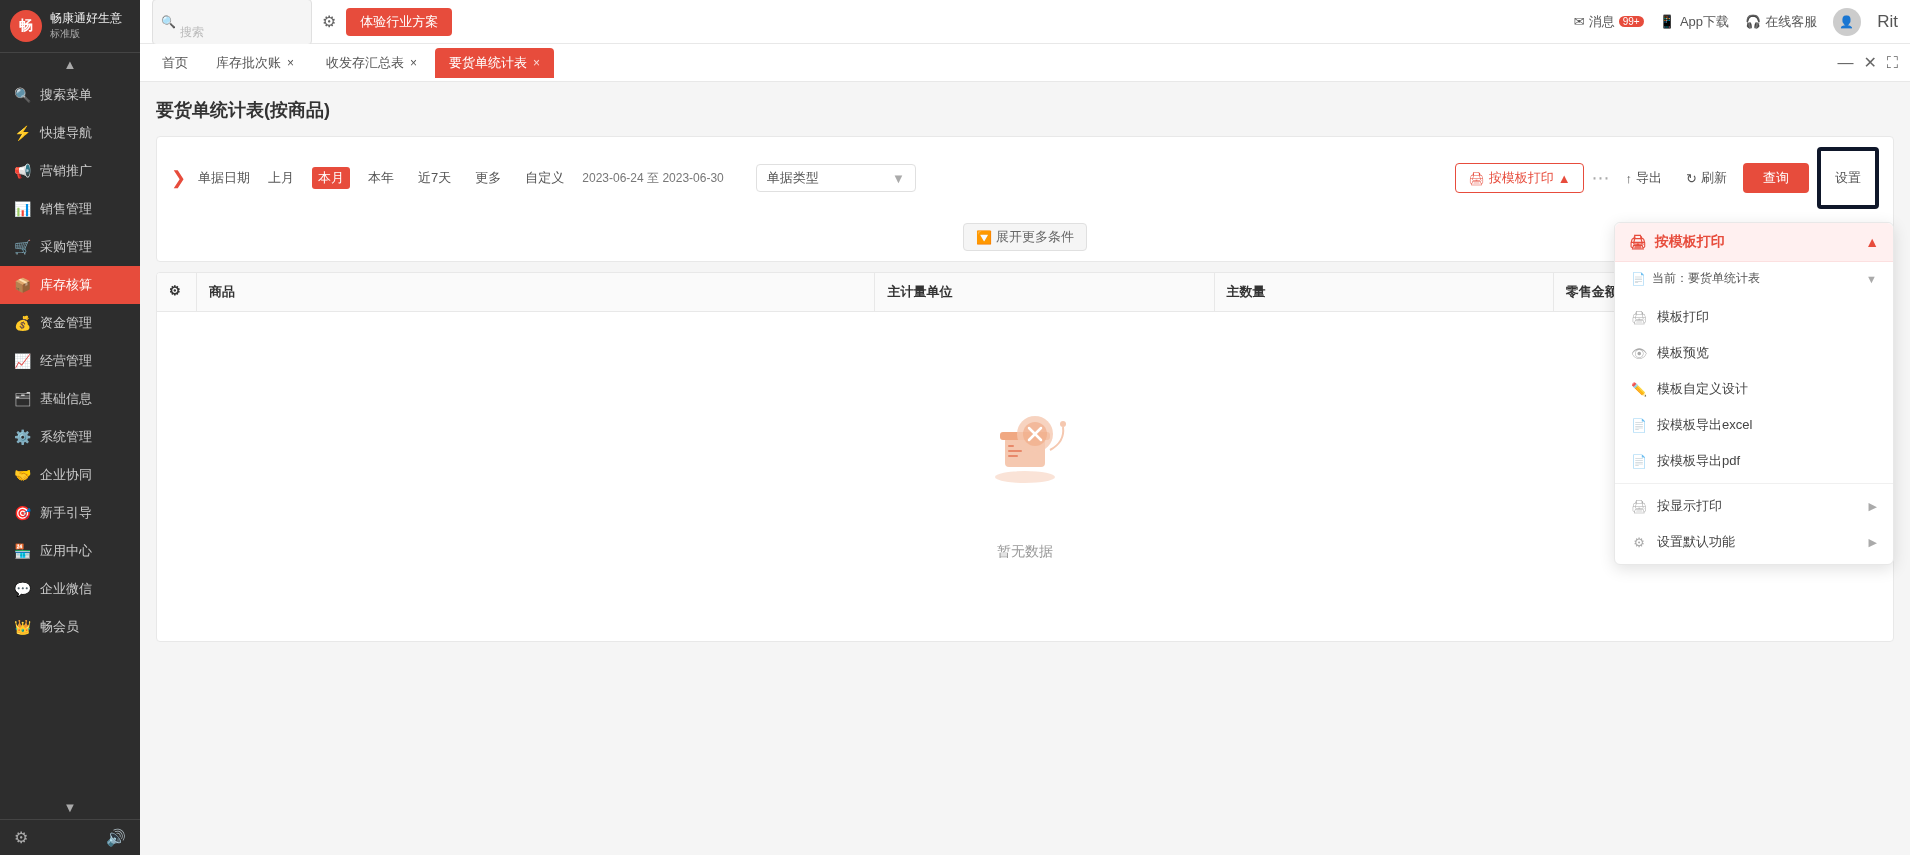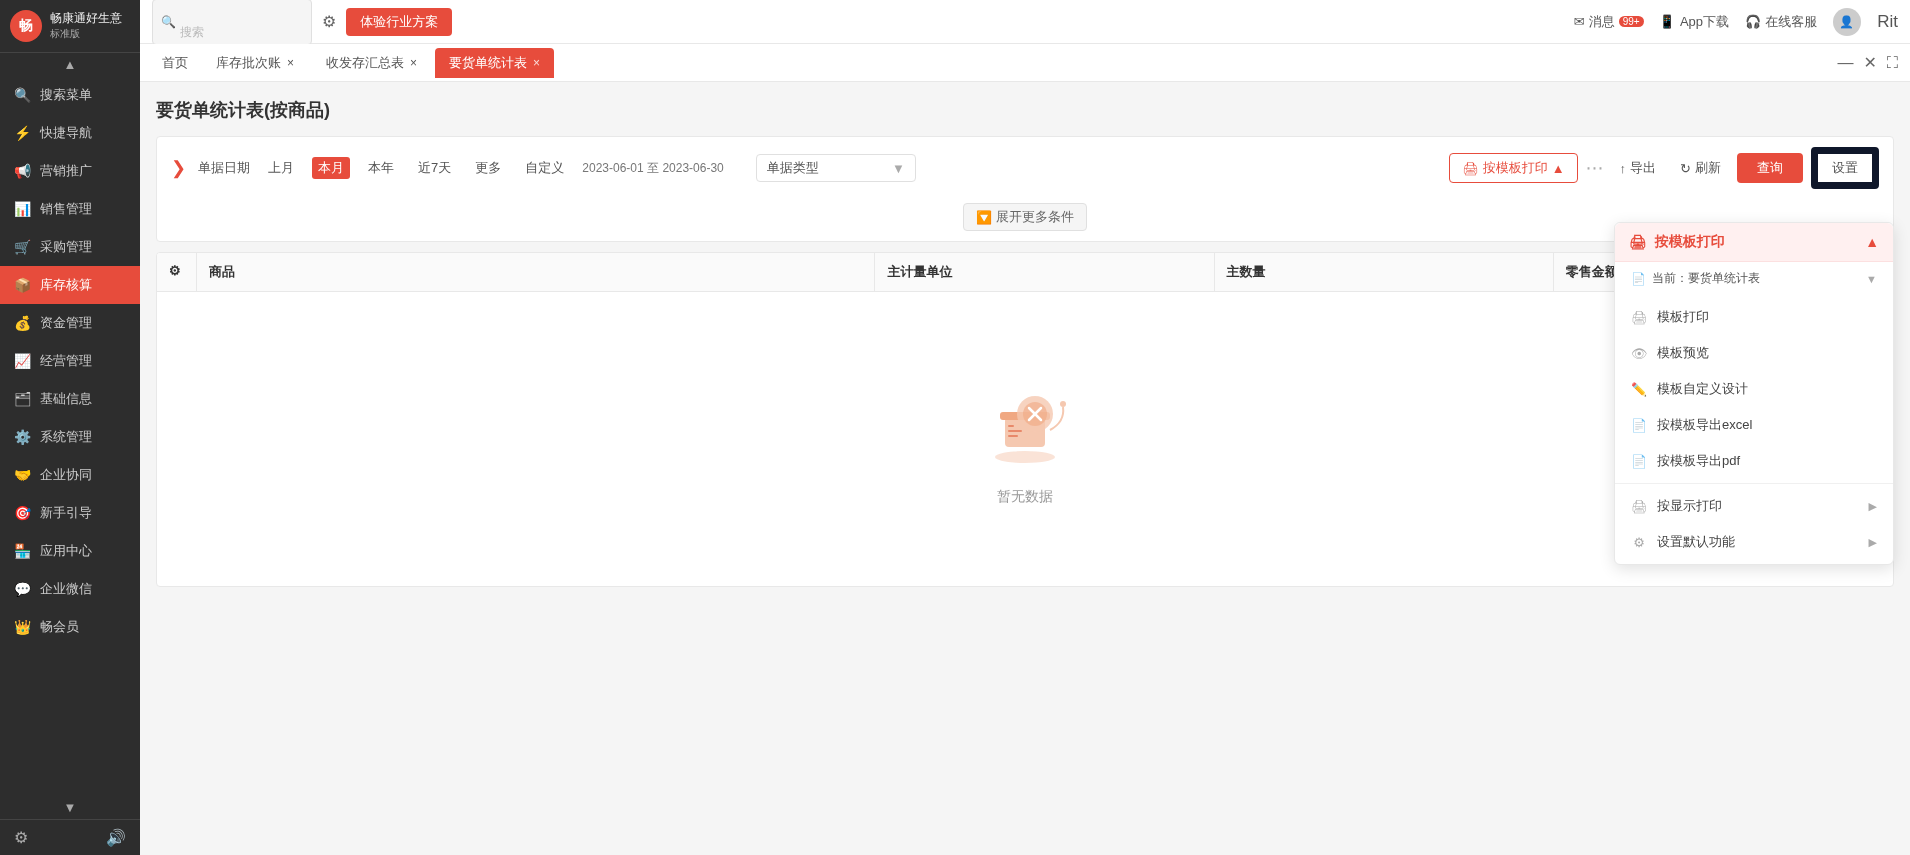--- a/index.html
+++ b/index.html
@@ -153,22 +153,22 @@
       min-width: 160px;
     }
     .filter-select-text { color: #555; flex: 1; }
     .filter-select-arrow { color: #aaa; }
 
     .query-btn {
       background: #e74c3c; color: white; border: none; border-radius: 4px;
       padding: 6px 20px; font-size: 13px; cursor: pointer;
     }
     .settings-btn {
-      background: none; border: 7px solid #0f172a; border-radius: 4px;
-      padding: 5px 14px; font-size: 13px; cursor: pointer; color: #555;
+      background: none; border: 4px solid #0f172a; border-radius: 4px;
+      padding: 18px 14px; font-size: 13px; cursor: pointer; color: #555;
     }
     .toolbar-btn {
       display: flex; align-items: center; gap: 4px;
       background: none; border: none; cursor: pointer; color: #555; font-size: 13px;
       padding: 4px 8px; border-radius: 3px;
     }
 
     
     .data-table {
       background: #fff; border: 1px solid #e8e8e8; border-radius: 4px;
@@ -182,21 +182,21 @@
     }
     .th {
       padding: 10px 12px; font-weight: 600; color: #333; font-size: 13px;
       border-right: 1px solid #e8e8e8;
     }
     .th:last-child { border-right: none; }
 
     
     .empty-state {
       display: flex; flex-direction: column; align-items: center;
-      justify-content: center; padding: 80px 20px;
+      justify-content: center; padding: 80px 20px; gap: 35px;
     }
     .empty-icon {
       width: 100px; height: 100px;
       margin-bottom: 16px;
     }
     .empty-text { color: #999; font-size: 14px; }
 
     
     .dropdown-menu {
       position: absolute;
@@ -390,21 +390,21 @@
         <span style="color:#e74c3c; font-size:18px; cursor:pointer;">❯</span>
 
         <span class="filter-label">单据日期</span>
 
         <button class="date-btn">上月</button>
         <button class="date-btn active">本月</button>
         <button class="date-btn">本年</button>
         <button class="date-btn">近7天</button>
         <button class="date-btn">更多</button>
         <button class="date-btn">自定义</button>
-        <span class="date-range">2023-06-01 至 2023-06-30</span>
+        <span class="date-range">2023-06-24 至 2023-06-30</span>
 
         <div class="filter-select" style="margin-left: 20px;">
           <span class="filter-select-text">单据类型</span>
           <span class="filter-select-arrow">▼</span>
         </div>
 
         <div style="margin-left:auto; display:flex; gap:8px; align-items:center;">
 
           <button class="toolbar-btn" style="color:#e74c3c; border:1px solid #e74c3c; border-radius:4px; padding:5px 12px;">
             <span>🖨</span>

